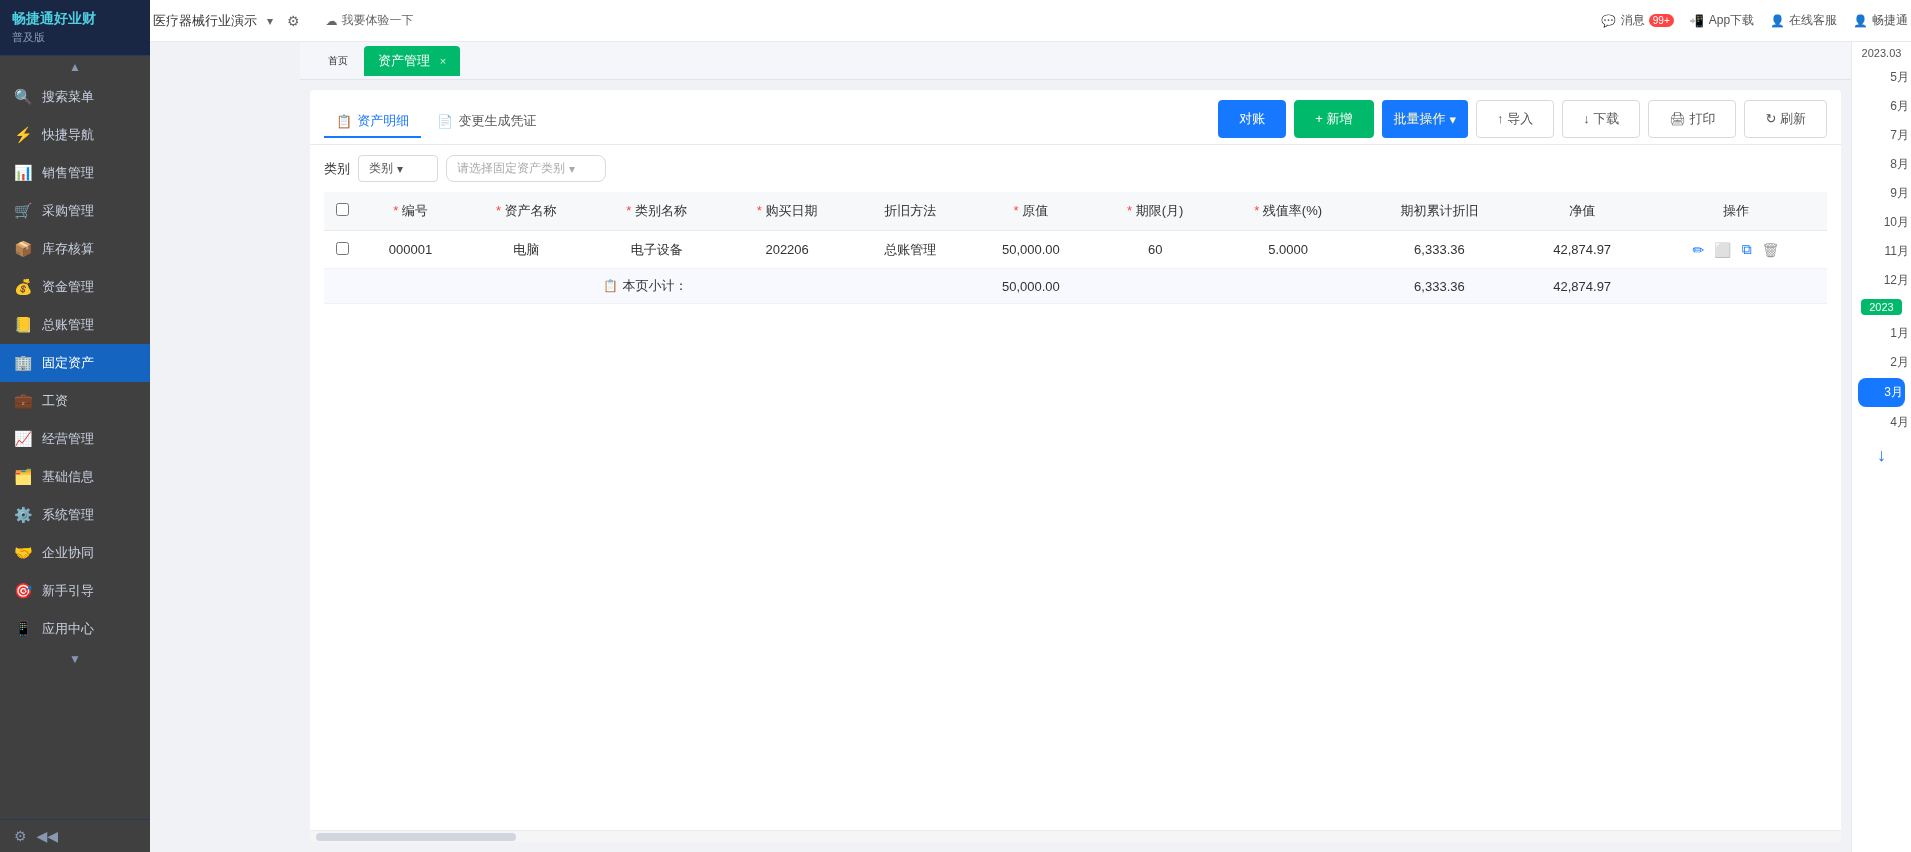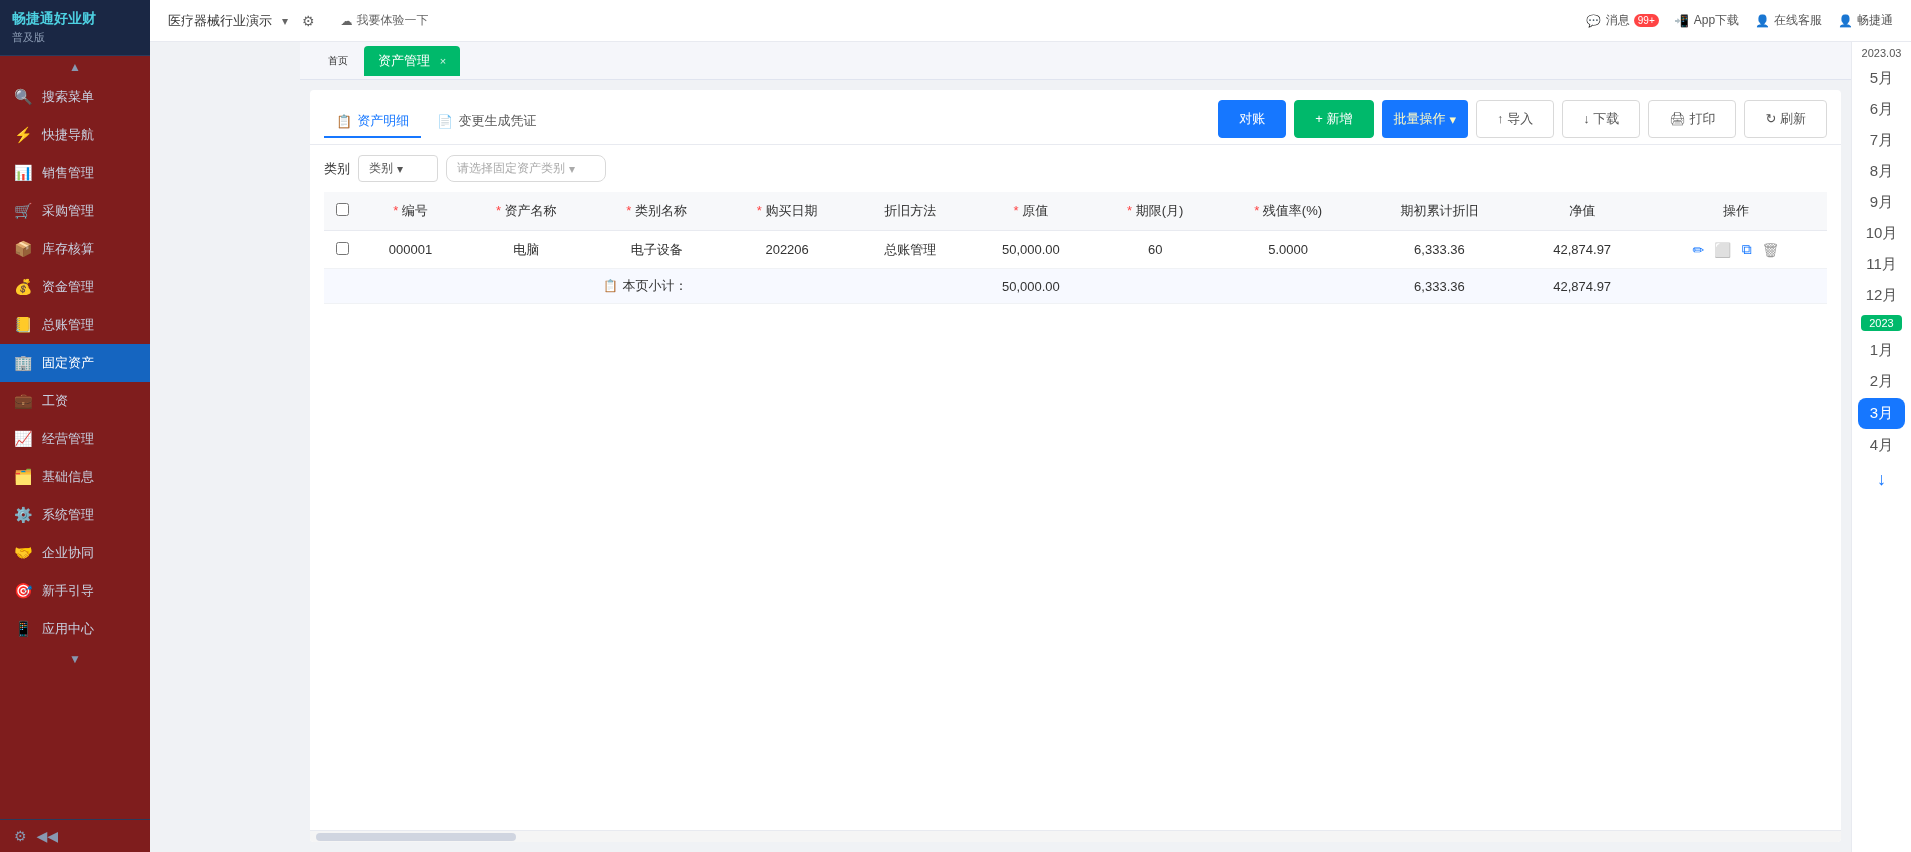--- a/index.html
+++ b/index.html
@@ -1,32 +1,32 @@
 <!DOCTYPE html>
 <html><head>
   <meta charset="utf-8">
   <style>
     * { box-sizing: border-box; margin: 0; padding: 0; }
     body { font-family: 'Microsoft YaHei', Arial, sans-serif; font-size: 13px; background: #f0f2f5; display: flex; height: 852px; overflow: hidden; }
 
     
-    .sidebar { width: 150px; background: #7f1d1d; color: #c8d0e0; display: flex; flex-direction: column; height: 100%; flex-shrink: 0; }
+    .sidebar { width: 150px; background: #404040; color: #c8d0e0; display: flex; flex-direction: column; height: 100%; flex-shrink: 0; }
     .sidebar-logo { padding: 10px 12px; background: #1a2744; border-bottom: 1px solid #2a3a5c; }
     .sidebar-logo .logo-title { color: #4dd0e1; font-size: 14px; font-weight: bold; }
     .sidebar-logo .logo-sub { color: #8898b0; font-size: 11px; margin-top: 2px; }
     .sidebar-scroll-btn { display: flex; justify-content: center; padding: 4px; }
     .sidebar-scroll-btn button { background: none; border: none; color: #8898b0; cursor: pointer; font-size: 12px; }
     .sidebar-item { display: flex; align-items: center; gap: 8px; padding: 10px 14px; cursor: pointer; color: #c8d0e0; font-size: 13px; }
     .sidebar-item.active { background: #1565c0; color: #fff; }
     .sidebar-item .item-icon { font-size: 15px; width: 20px; text-align: center; }
     .sidebar-bottom { margin-top: auto; padding: 8px 14px; display: flex; align-items: center; gap: 10px; border-top: 1px solid #2a3a5c; }
     .sidebar-bottom .icon-btn { background: none; border: none; color: #8898b0; cursor: pointer; font-size: 14px; }
 
     
-    .topbar { position: fixed; top: 0; left: 150px; right: 0; height: 42px; background: #fff; border-bottom: 1px solid #e8eaf0; display: flex; align-items: center; padding: 0 18px; z-index: 100; gap: 10px; }
+    .topbar { position: fixed; top: 0; left: 150px; right: 0; height: 42px; background: #fff; border-bottom: 1px solid #e8eaf0; display: flex; align-items: center; padding: 0 3px; z-index: 100; gap: 10px; }
     .topbar-title { font-size: 13px; color: #333; }
     .topbar-dropdown { color: #666; font-size: 12px; cursor: pointer; }
     .topbar-gear { color: #666; font-size: 14px; cursor: pointer; margin-left: 4px; }
     .topbar-experience { display: flex; align-items: center; gap: 4px; color: #666; font-size: 12px; margin-left: 16px; }
     .topbar-right { margin-left: auto; display: flex; align-items: center; gap: 16px; }
     .topbar-right-item { display: flex; align-items: center; gap: 4px; color: #555; font-size: 12px; cursor: pointer; }
     .badge { background: #f44; color: #fff; border-radius: 8px; font-size: 10px; padding: 1px 4px; }
 
     
     .main { margin-left: 150px; margin-top: 42px; flex: 1; display: flex; flex-direction: column; height: calc(100% - 42px); overflow: hidden; }
@@ -76,21 +76,21 @@
     
     .pagination { display: flex; align-items: center; gap: 8px; padding: 10px 14px; border-top: 1px solid #f0f2f5; }
     .page-label { font-size: 13px; color: #555; }
     .page-select { border: 1px solid #d9d9d9; border-radius: 4px; padding: 2px 6px; font-size: 12px; }
     .page-info { font-size: 13px; color: #555; }
 
     
     .right-panel { width: 60px; background: #fff; border-left: 1px solid #e8eaf0; display: flex; flex-direction: column; align-items: center; padding-top: 8px; font-size: 12px; }
     .right-panel-header { font-size: 11px; color: #555; padding: 4px 2px; text-align: center; }
     .right-panel-nav { display: flex; flex-direction: column; align-items: center; width: 100%; }
-    .month-item { width: 100%; text-align: center; padding: 6px 2px; cursor: pointer; color: #555; font-size: 15px; }
+    .month-item { width: 100%; text-align: right; padding: 6px 2px; cursor: pointer; color: #555; font-size: 12px; }
     .month-item.current { background: #1677ff; color: #fff; border-radius: 8px; margin: 1px 6px; width: calc(100% - 12px); }
     .year-badge { background: #00b96b; color: #fff; border-radius: 4px; padding: 2px 8px; font-size: 11px; margin: 4px 0; }
     .panel-arrow { color: #999; font-size: 16px; cursor: pointer; padding: 4px; }
     .panel-expand { padding: 4px 8px; cursor: pointer; color: #666; }
     .panel-top { display: flex; justify-content: space-between; align-items: center; width: 100%; padding: 4px 4px; }
 
     
     .horizontal-scrollbar { height: 12px; background: #f5f5f5; border-top: 1px solid #e8eaf0; display: flex; align-items: center; padding: 0 2px; }
     .scrollbar-thumb { height: 8px; width: 200px; background: #d0d5e0; border-radius: 4px; margin-left: 4px; }
   </style>

